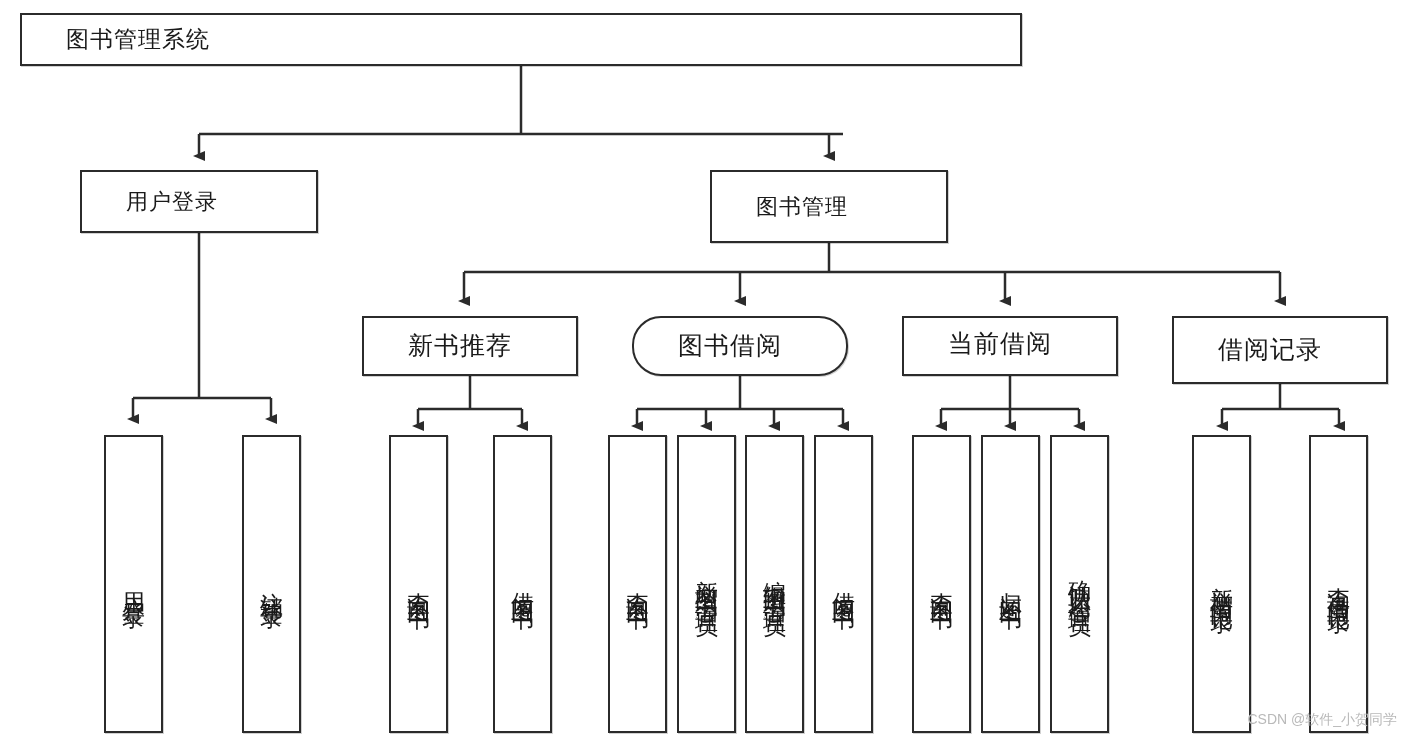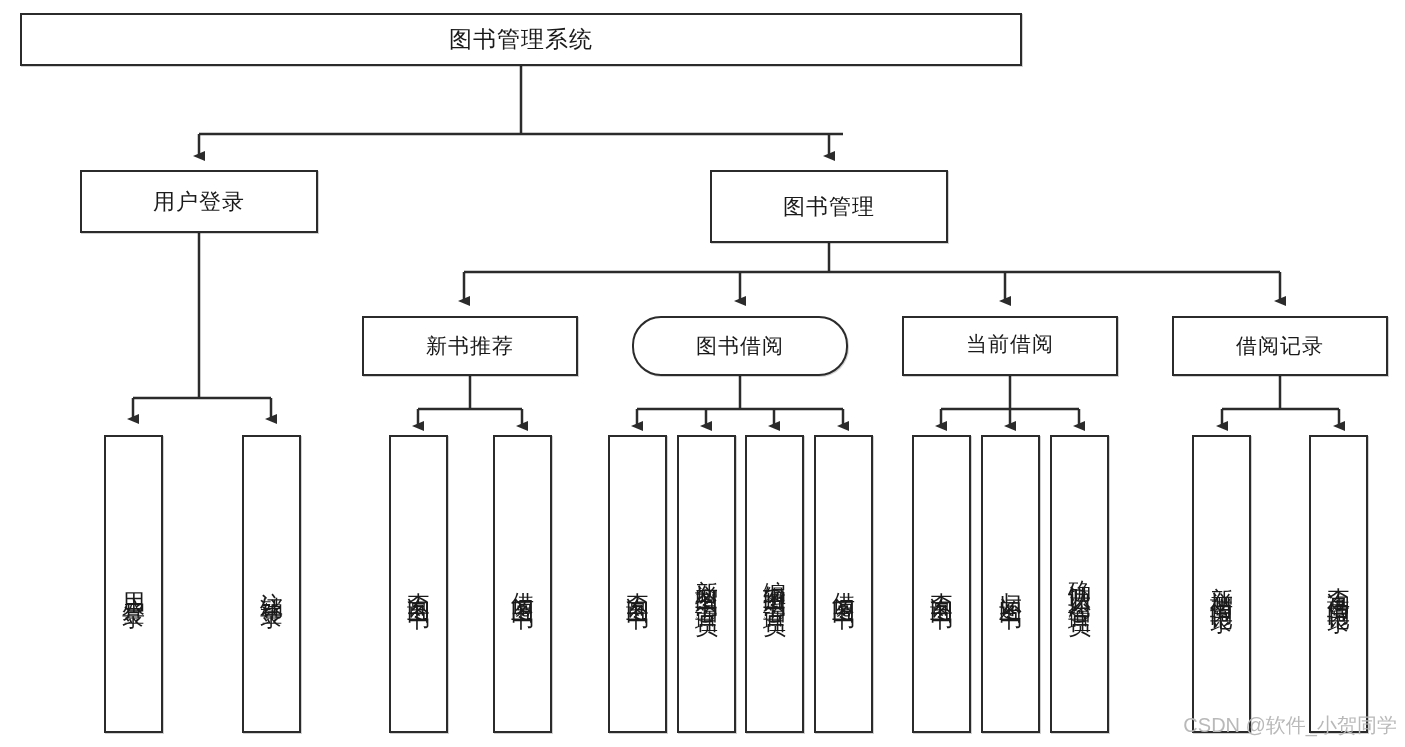--- a/index.html
+++ b/index.html
@@ -25,52 +25,53 @@
     height: 747px;
     pointer-events: none;
   }
   .node {
     position: absolute;
     box-sizing: border-box;
     background: #ffffff;
     border: 2px solid #2b2b2b;
     display: flex;
     align-items: center;
-    justify-content: center;
+    justify-content: flex-start;
     color: #1a1a1a;
     box-shadow: 1px 1px 0 rgba(0,0,0,0.18);
+    padding-left: 44px;
   }
   .node-label {
     display: block;
     text-align: center;
     letter-spacing: 1px;
     line-height: 1.25;
   }
   .node.root .node-label { font-size: 23px; }
   .node.lvl2 .node-label { font-size: 22px; }
-  .node.lvl3 .node-label { font-size: 21px; }
+  .node.lvl3 .node-label { font-size: 25px; }
   .node.leaf {
     align-items: center;
     justify-content: center;
     padding: 8px 2px;
   }
   .node.leaf .node-label {
     writing-mode: vertical-rl;
     text-orientation: upright;
     font-size: 23px;
     letter-spacing: 5px;
     line-height: 1.0;
     white-space: nowrap;
     max-height: 100%;
   }
   #watermark {
     position: absolute;
     right: 8px;
-    bottom: 8px;
-    font-size: 20px;
+    bottom: 18px;
+    font-size: 14px;
     color: #b9b9b9;
     white-space: nowrap;
     user-select: none;
   }
 </style>
 </head>
 <body>
 
 <div id="diagram-root">
 
@@ -141,21 +142,21 @@
   </div>
 
   <div class="node lvl3" style="left:632px; top:316px; width:216px; height:60px;border-radius:29px;">
     <span class="node-label">图书借阅</span>
   </div>
 
   <div class="node lvl3" style="left:902px; top:316px; width:216px; height:60px;font-family:Liberation Mono, monospace;">
     <span class="node-label">当前借阅</span>
   </div>
 
-  <div class="node lvl3" style="left:1172px; top:316px; width:216px; height:60px;">
+  <div class="node lvl3" style="left:1172px; top:316px; width:216px; height:68px;">
     <span class="node-label">借阅记录</span>
   </div>
 
   <div class="node leaf" style="left:104px; top:435px; width:59px; height:298px;">
     <span class="node-label">用户登录</span>
   </div>
 
   <div class="node leaf" style="left:242px; top:435px; width:59px; height:298px;">
     <span class="node-label">注销登录</span>
   </div>

